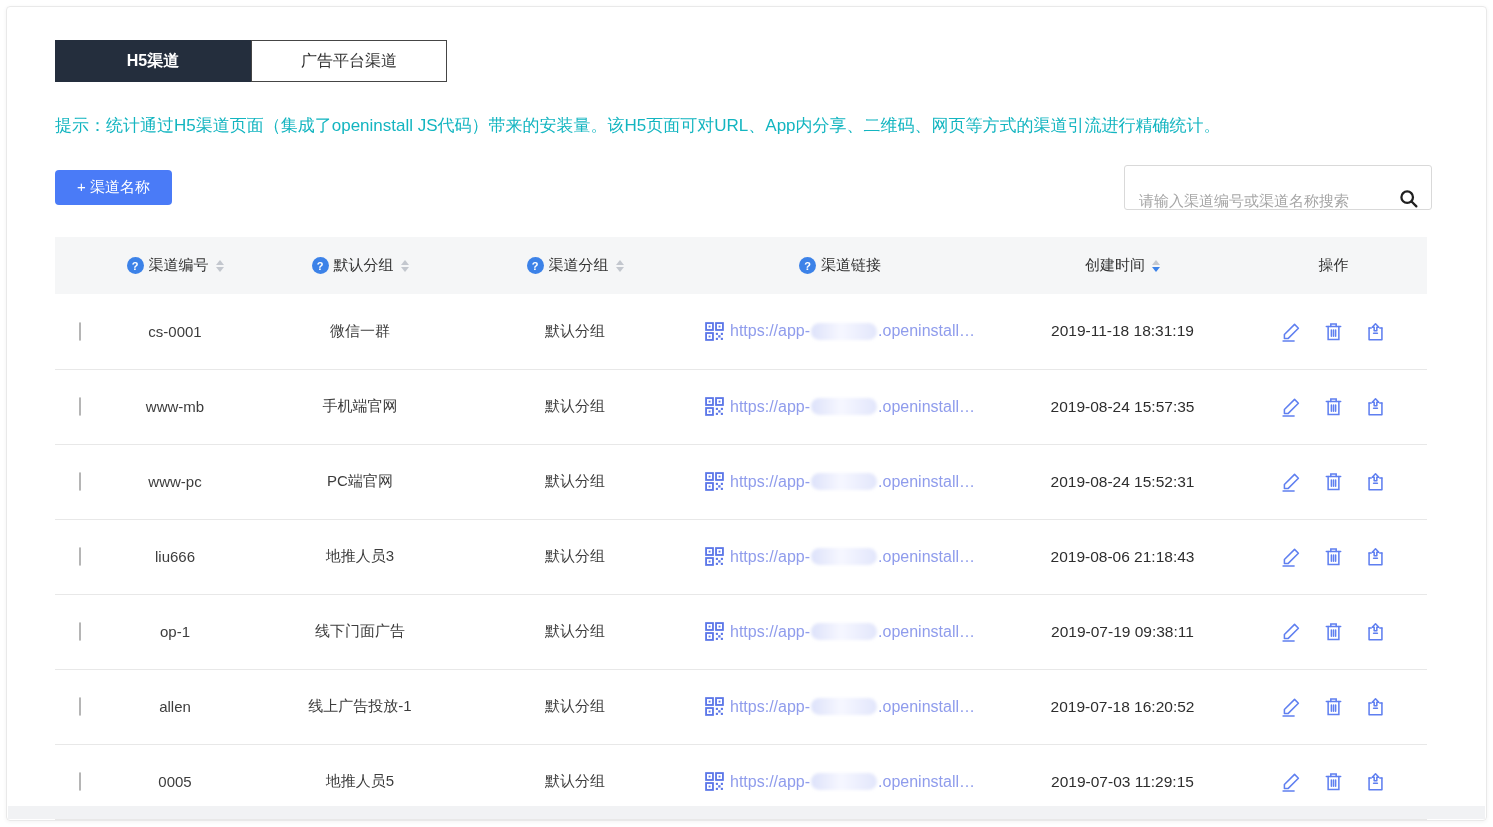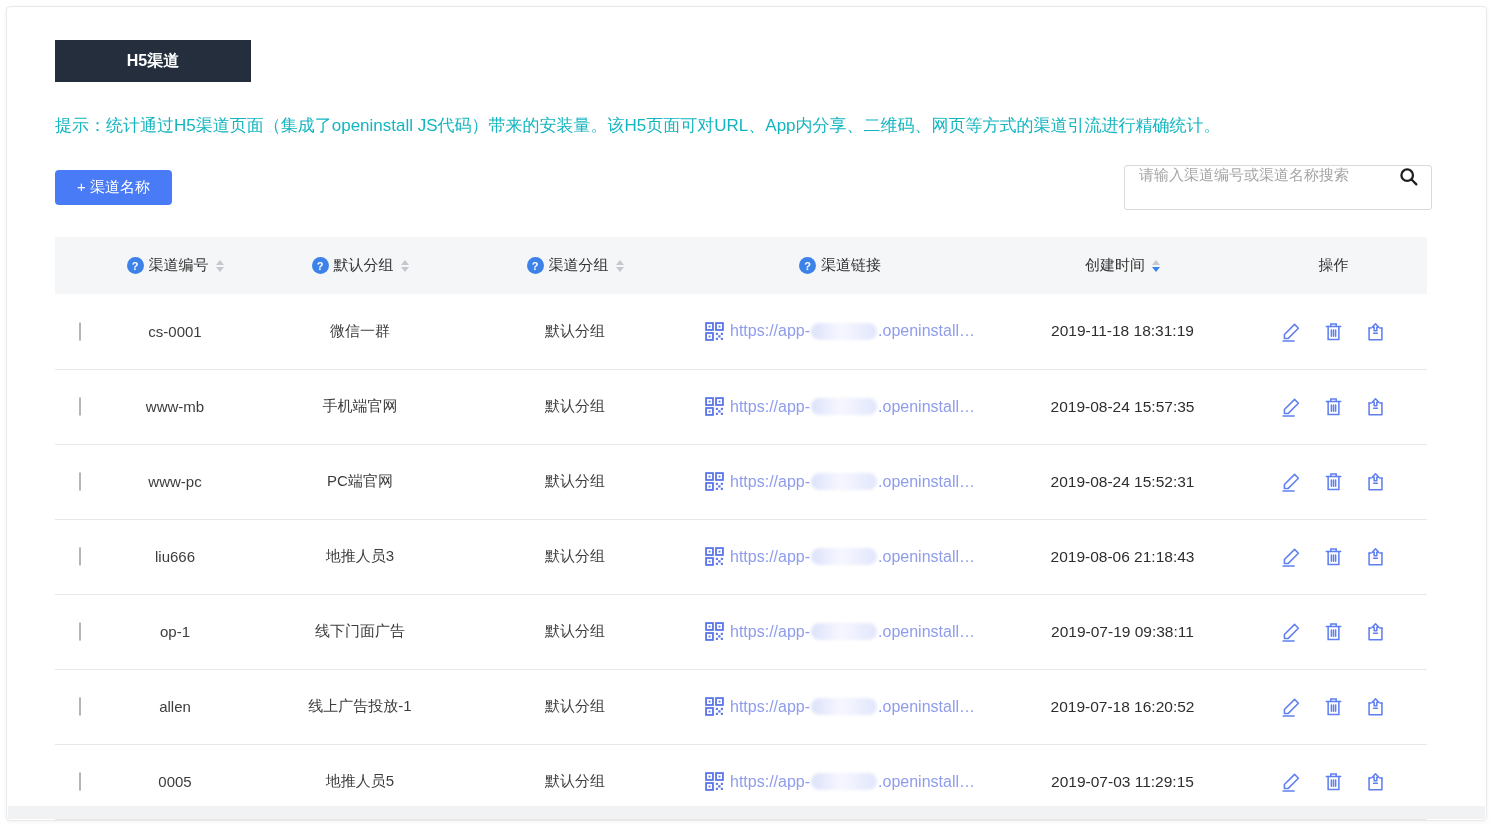--- a/index.html
+++ b/index.html
@@ -20,21 +20,21 @@
   .tab.inactive { background:#fff; color:#333; border:1px solid #454545; }
 
   
   .tip { margin-top:32px; color:#13b5c0; font-size:17px; white-space:nowrap; }
 
   
   .toolbar { margin-top:28px; display:flex; justify-content:space-between; align-items:center; }
   .add-btn { background:#4a7bf7; color:#fff; border:none; border-radius:4px; height:35px;
              padding:0 22px; font-size:15px; cursor:pointer; font-family:inherit; }
   .search-box { width:308px; height:45px; border:1px solid #d9d9d9; border-radius:3px;
-                display:flex; align-items:flex-start; padding:0 12px 0 14px; background:#fff; }
+                display:flex; align-items:flex-end; padding:0 12px 0 14px; background:#fff; }
   .search-box input { flex:1; border:none; outline:none; font-size:15px; color:#333;
                       font-family:inherit; min-width:0; }
   .search-box input::placeholder { color:#a6a6a6; }
   .search-icon-svg { flex:none; margin-left:6px; cursor:pointer; }
 
   
   table { margin-top:27px; width:1372px; border-collapse:collapse; table-layout:fixed; }
   thead th { background:#f5f6f7; height:57px; font-size:15px; font-weight:normal; color:#333; }
   .th-inner { display:flex; align-items:center; justify-content:center; gap:5px; }
   tbody td { height:75px; border-bottom:1px solid #e8e8e8; font-size:15px; color:#3d3d3d;
@@ -67,20 +67,21 @@
 </head>
 <body>
 
 <div class="page">
   <div class="card-border"></div>
 
   <div class="content">
 
     <div class="tabs">
       <div class="tab active">H5渠道</div>
+      <div class="tab inactive">广告平台渠道</div>
     </div>
 
     <div class="tip">提示：统计通过H5渠道页面（集成了openinstall JS代码）带来的安装量。该H5页面可对URL、App内分享、二维码、网页等方式的渠道引流进行精确统计。</div>
 
     <div class="toolbar">
       <button class="add-btn">+ 渠道名称</button>
       <div class="search-box">
         <input type="text" placeholder="请输入渠道编号或渠道名称搜索" style="">
         <svg class="search-icon-svg" width="21" height="21" viewBox="0 0 24 24" fill="none" stroke="#1f1f1f" stroke-width="2.6" stroke-linecap="round">
           <circle cx="10.5" cy="10.5" r="6.6"></circle>

